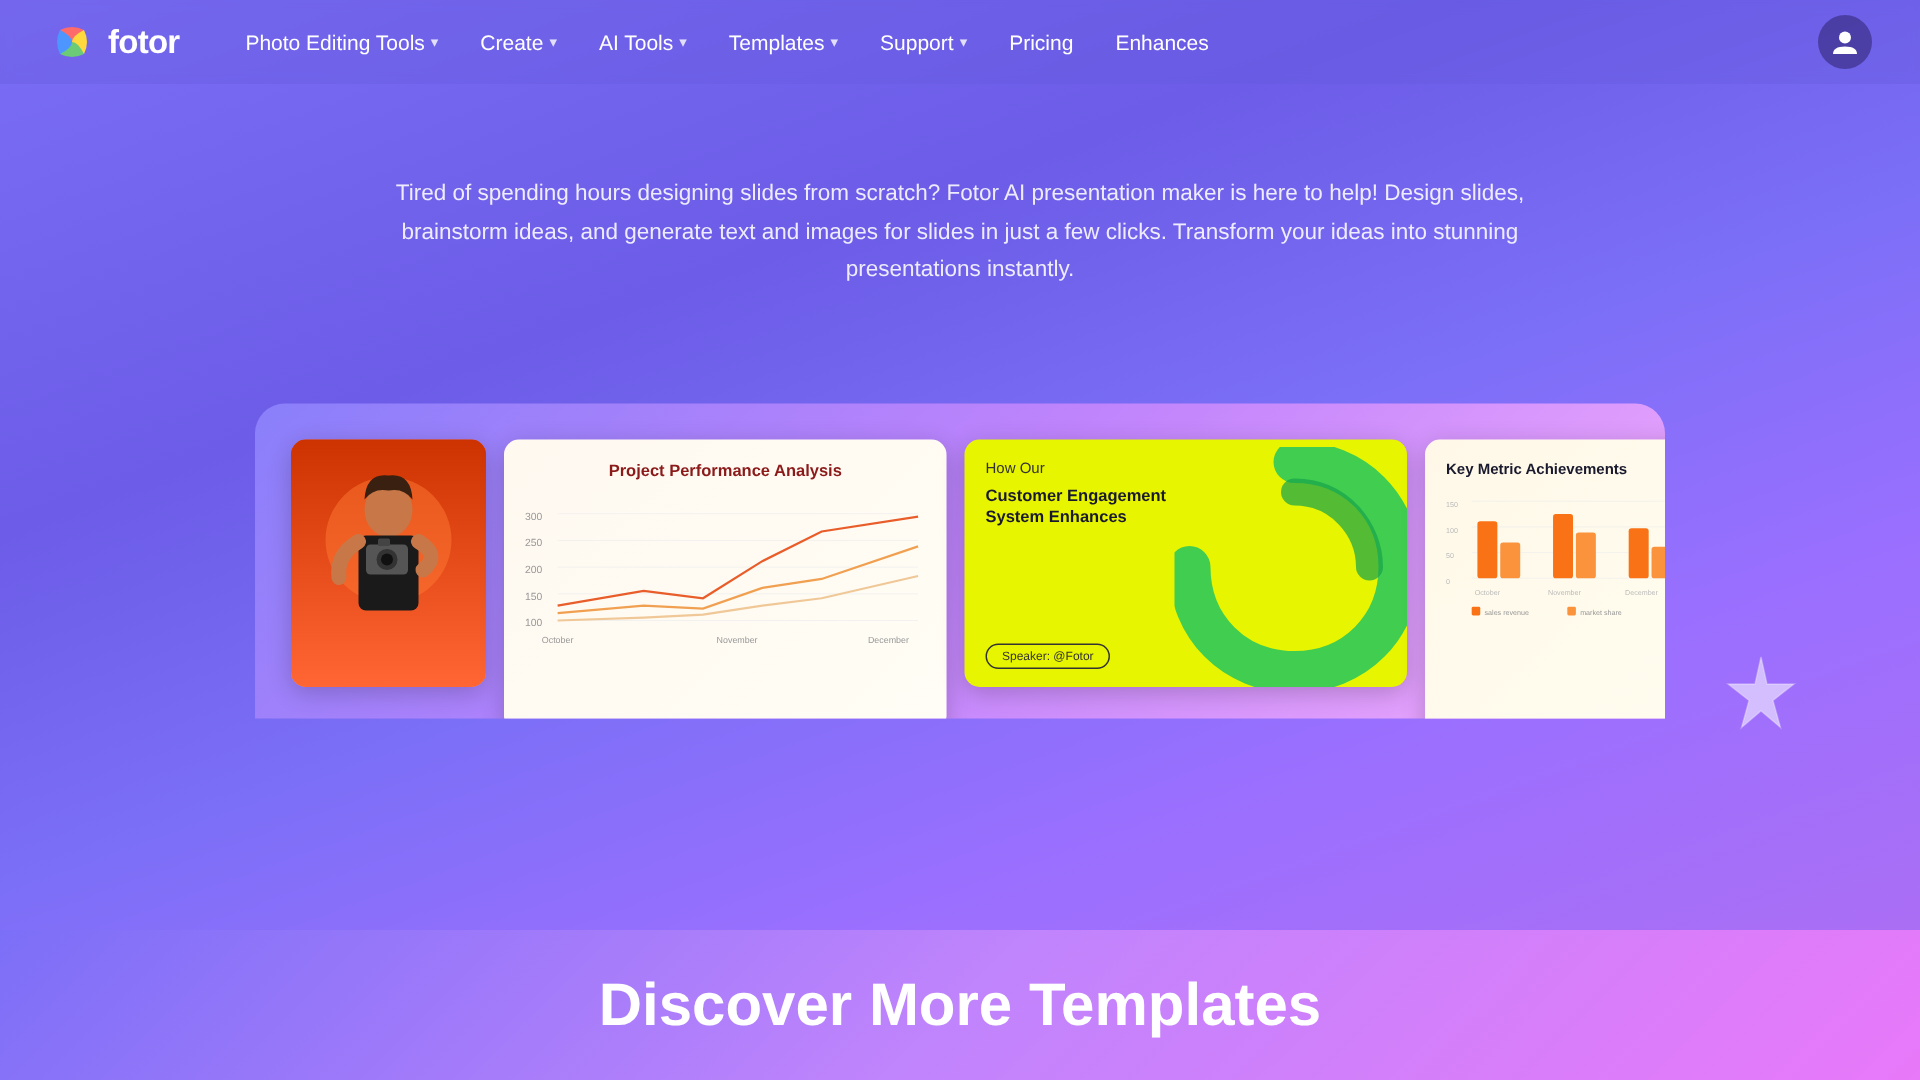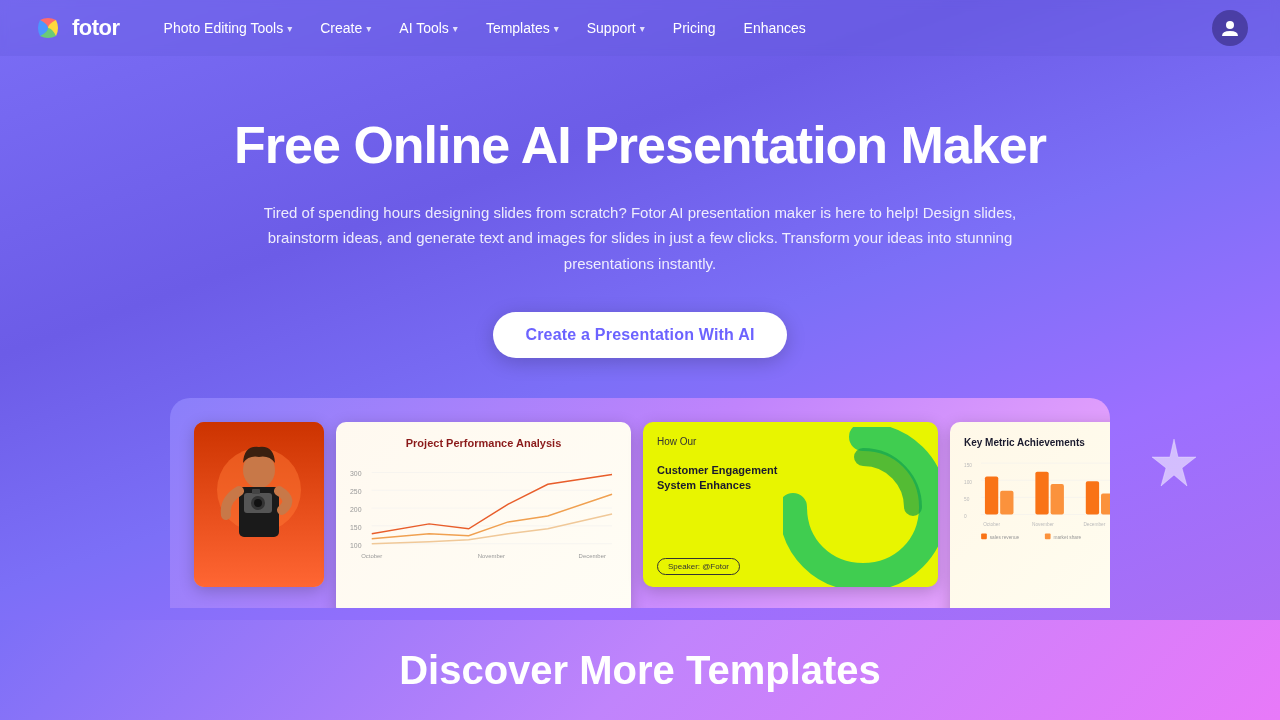--- a/index.html
+++ b/index.html
@@ -205,21 +205,21 @@
       height: 165px;
       background: #e8f500;
       padding: 14px;
       position: relative;
       overflow: hidden;
     }
 
     .slide-3-label {
       font-size: 10px;
       color: #333;
-      margin-bottom: 16px;
+      margin-bottom: 6px;
     }
 
     .slide-3-title {
       font-size: 14px;
       font-weight: 800;
       color: #1a1a2e;
       line-height: 1.3;
       margin-bottom: 4px;
     }
 
@@ -358,23 +358,21 @@
 
   <button class="avatar-btn">
     <svg width="20" height="20" viewBox="0 0 20 20" fill="white" xmlns="http://www.w3.org/2000/svg">
       <circle cx="10" cy="7" r="4" fill="white"></circle>
       <path d="M2 18 Q2 13 10 13 Q18 13 18 18" fill="white"></path>
     </svg>
   </button>
 </nav>
 
 <section class="hero">
-  <h1 class="hero-title">Free Online AI Presentation Maker</h1>
   <p class="hero-subtitle">Tired of spending hours designing slides from scratch? Fotor AI presentation maker is here to help! Design slides, brainstorm ideas, and generate text and images for slides in just a few clicks. Transform your ideas into stunning presentations instantly.</p>
-  <button class="cta-btn">Create a Presentation With AI</button>
 </section>
 
 <div class="star-decoration">
   <svg width="52" height="52" viewBox="0 0 52 52" fill="none" xmlns="http://www.w3.org/2000/svg">
     <path d="M26 2 L30 20 L48 20 L34 31 L39 49 L26 38 L13 49 L18 31 L4 20 L22 20 Z" fill="rgba(255,255,255,0.55)" stroke="rgba(255,255,255,0.3)" stroke-width="1"></path>
   </svg>
 </div>
 
 <div style="position:relative; z-index:5; display:flex; justify-content:center; margin-top:0;">
   <div class="preview-section">

